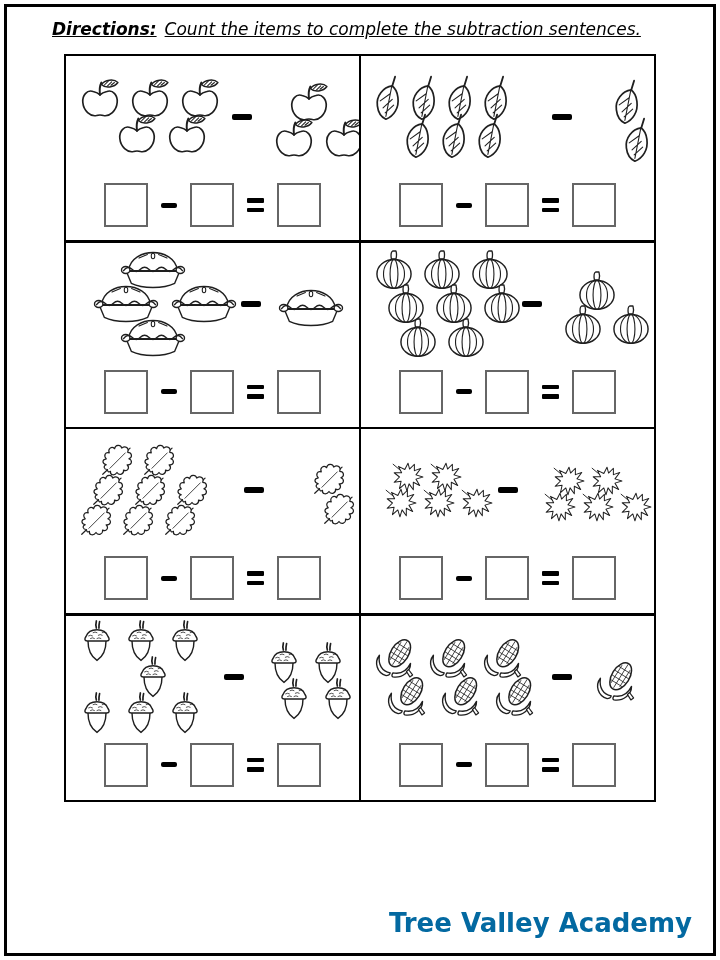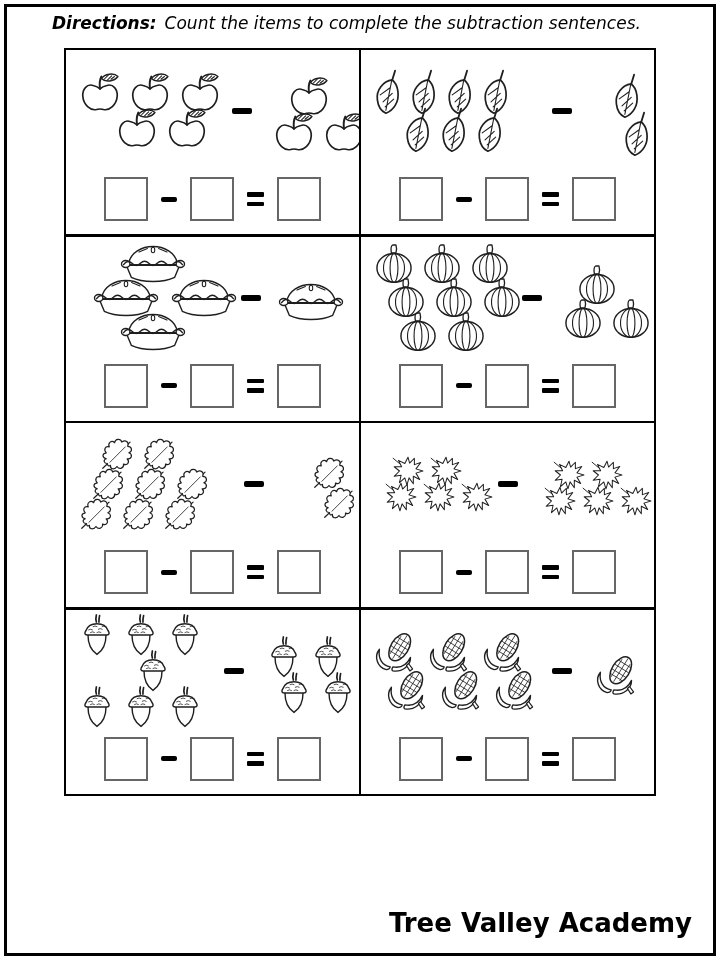--- a/index.html
+++ b/index.html
@@ -9,21 +9,21 @@
     overflow:hidden;
   }
   .page-frame{
     position:absolute;inset:4px;border:3px solid #000;pointer-events:none;z-index:5;
   }
   h1.title{
     margin:44px 0 0 0;text-align:center;
     font-size:46px;font-weight:900;letter-spacing:1px;line-height:1;
   }
   .directions{
-    margin:13px 0 0 52px;font-size:17px;font-style:italic;
+    margin:19px 0 0 52px;font-size:17px;font-style:italic;text-decoration:underline;
   }
   .directions b{margin-right:8px;}
   .problems-grid{
     width:588px;margin:15px auto 0 auto;
     display:grid;grid-template-columns:1fr 1fr;grid-auto-rows:184px;
     border:2.5px solid #000;background:#000;gap:2.5px;
   }
   .problem-cell{
     background:#fff;display:flex;flex-direction:column;overflow:hidden;
   }
@@ -54,21 +54,21 @@
     margin-bottom:4px;
   }
   .answer-box{
     width:44px;height:44px;border:2px solid #666;background:#fff;box-sizing:border-box;
   }
   .answer-row .minus-bar{width:16px;height:5px;margin:0;}
   .equals-bar{display:flex;flex-direction:column;gap:5px;}
   .equals-bar i{display:block;width:17px;height:4.5px;background:#000;border-radius:1px;}
   .footer{
     position:absolute;right:28px;bottom:22px;
-    font-size:26px;font-weight:bold;color:#000000;z-index:6;
+    font-size:26px;font-weight:bold;color:#0369a1;z-index:6;
   }
   .symbol-defs{position:absolute;width:0;height:0;overflow:hidden;}
 </style>
 </head>
 <body>
 
 <svg class="symbol-defs" xmlns="http://www.w3.org/2000/svg" aria-hidden="true">
   <symbol id="sym-apple" viewBox="0 0 64 64">
     <path fill="#fff" stroke="#1f1f1f" stroke-width="2.4" stroke-linejoin="round" d="M22 21 C13 18 6 27 7 37 C8 49 18 58 27 56 C29 55 35 55 37 56 C46 58 56 49 57 37 C58 27 51 18 42 21 C38 22 34 24 32 26 C30 24 26 22 22 21 Z"></path>
     <path fill="none" stroke="#1f1f1f" stroke-width="2.8" stroke-linecap="round" d="M32 26 C31 19 31 14 34 8"></path>

